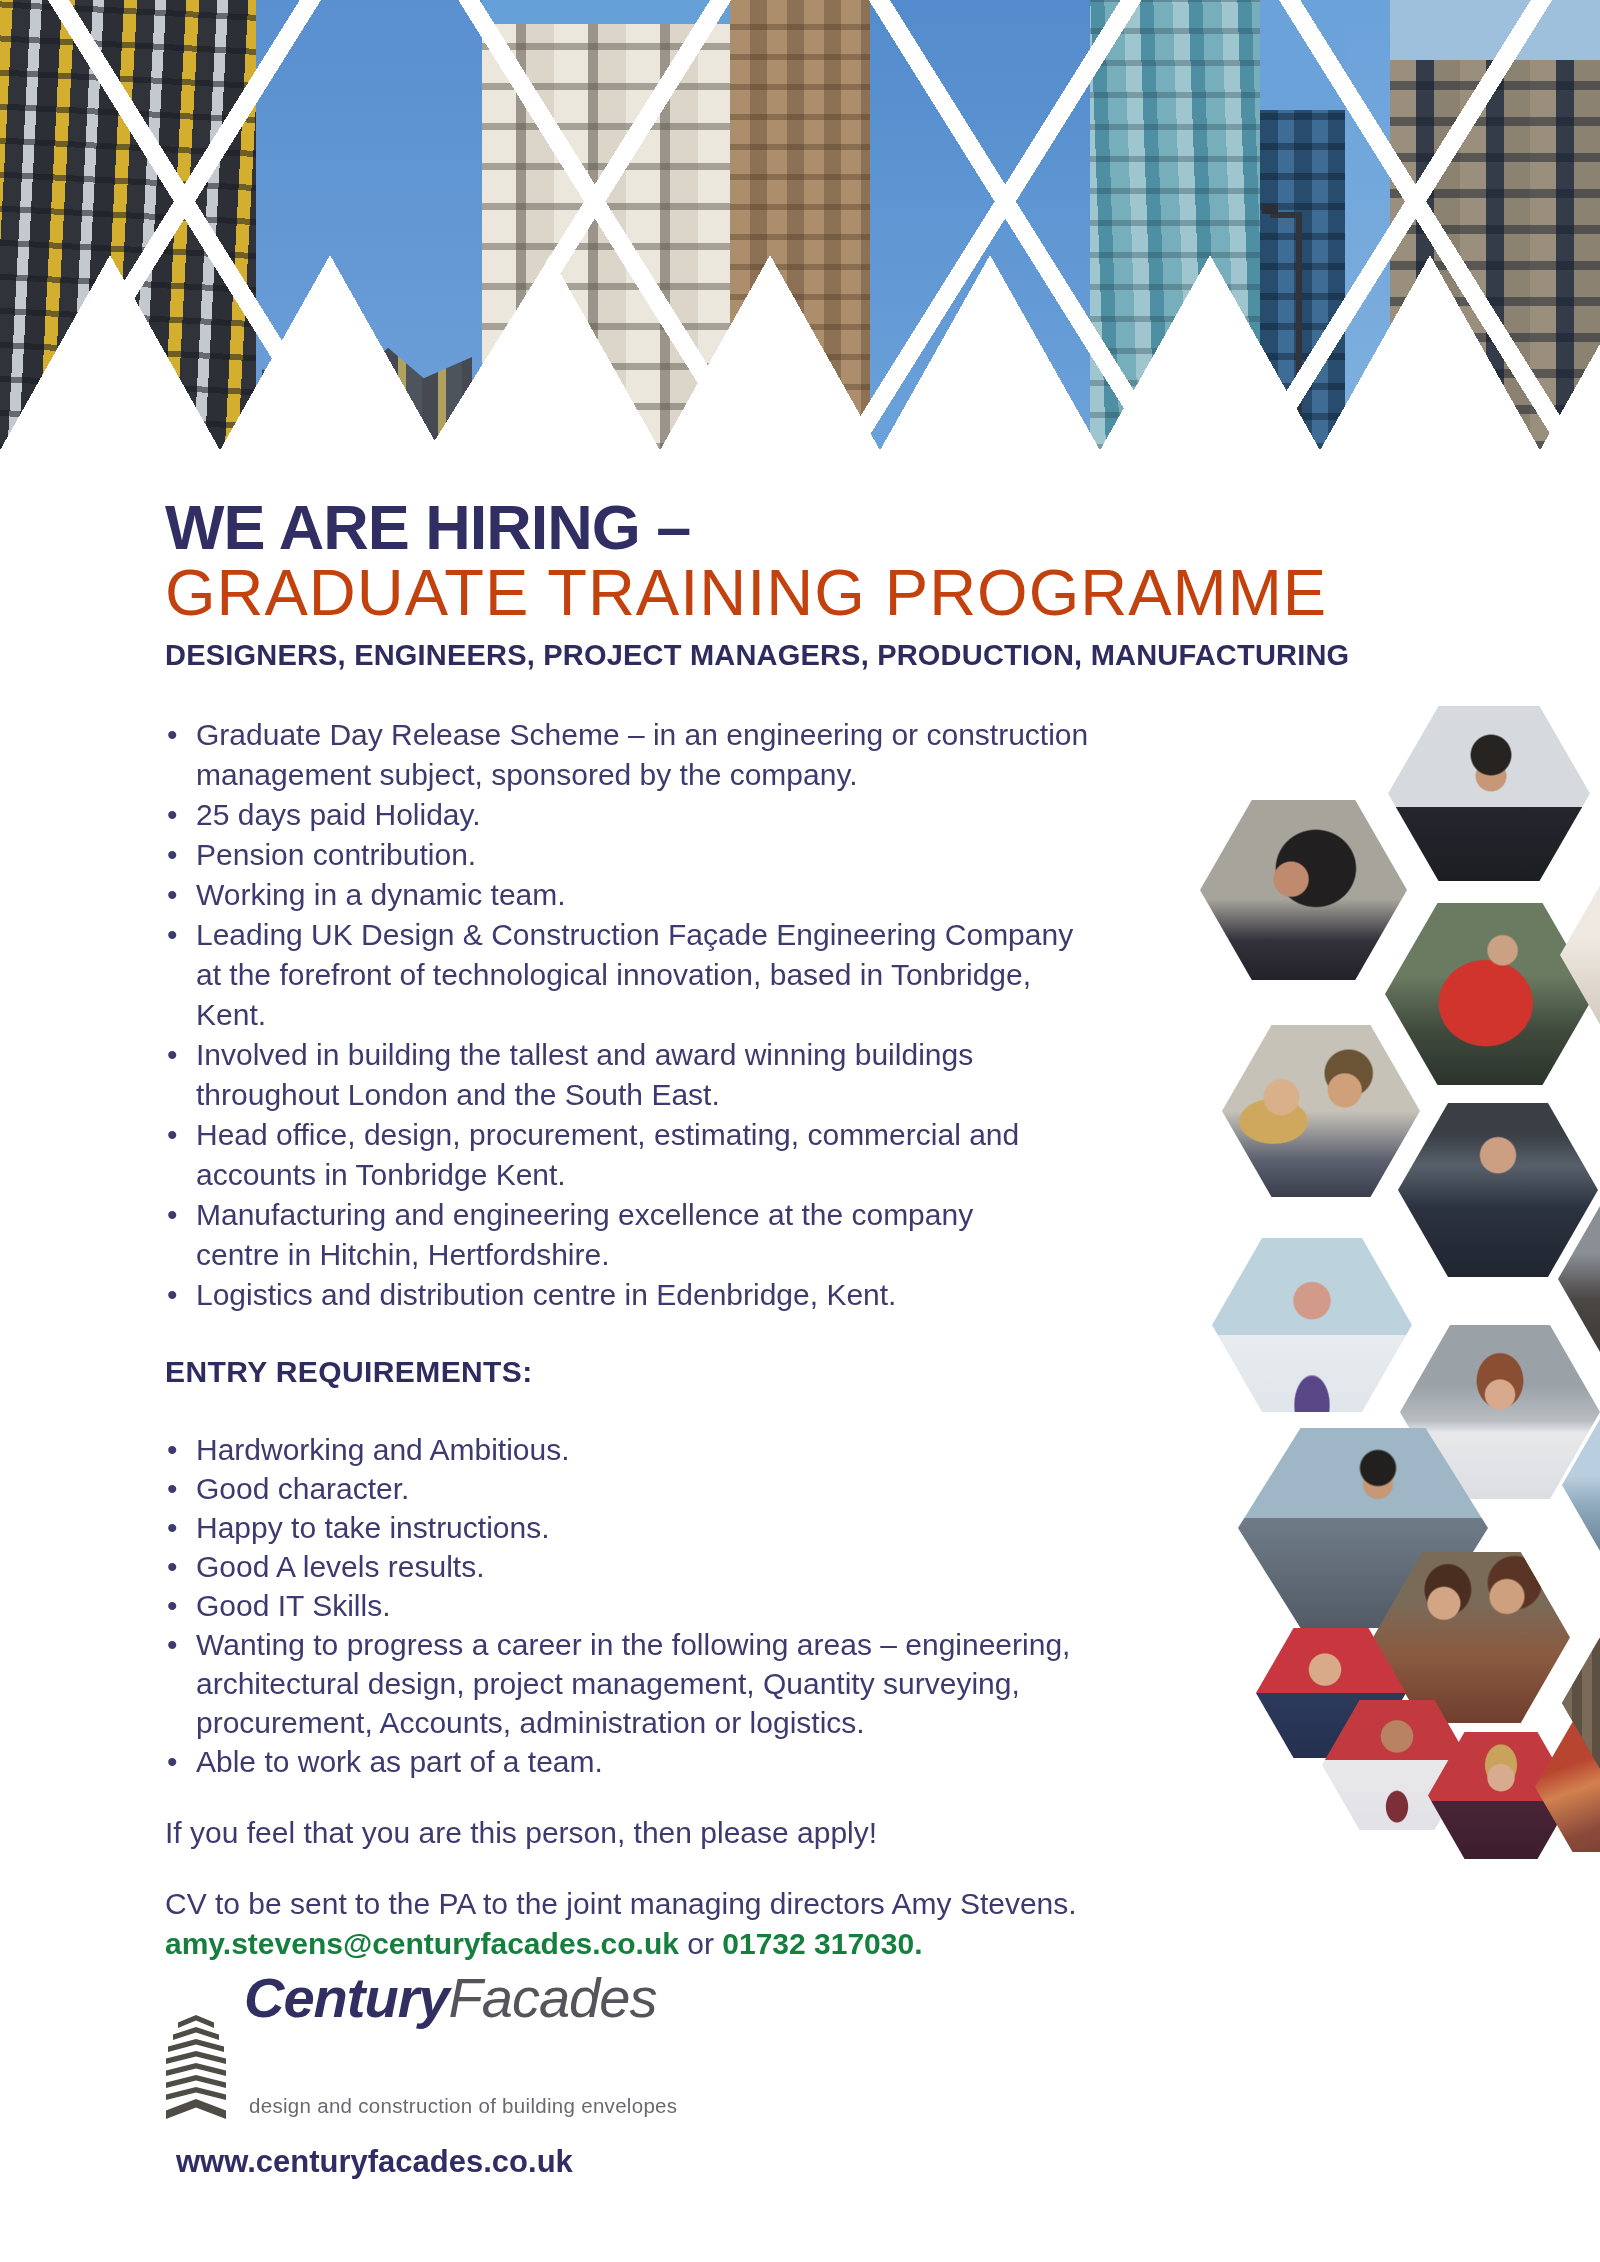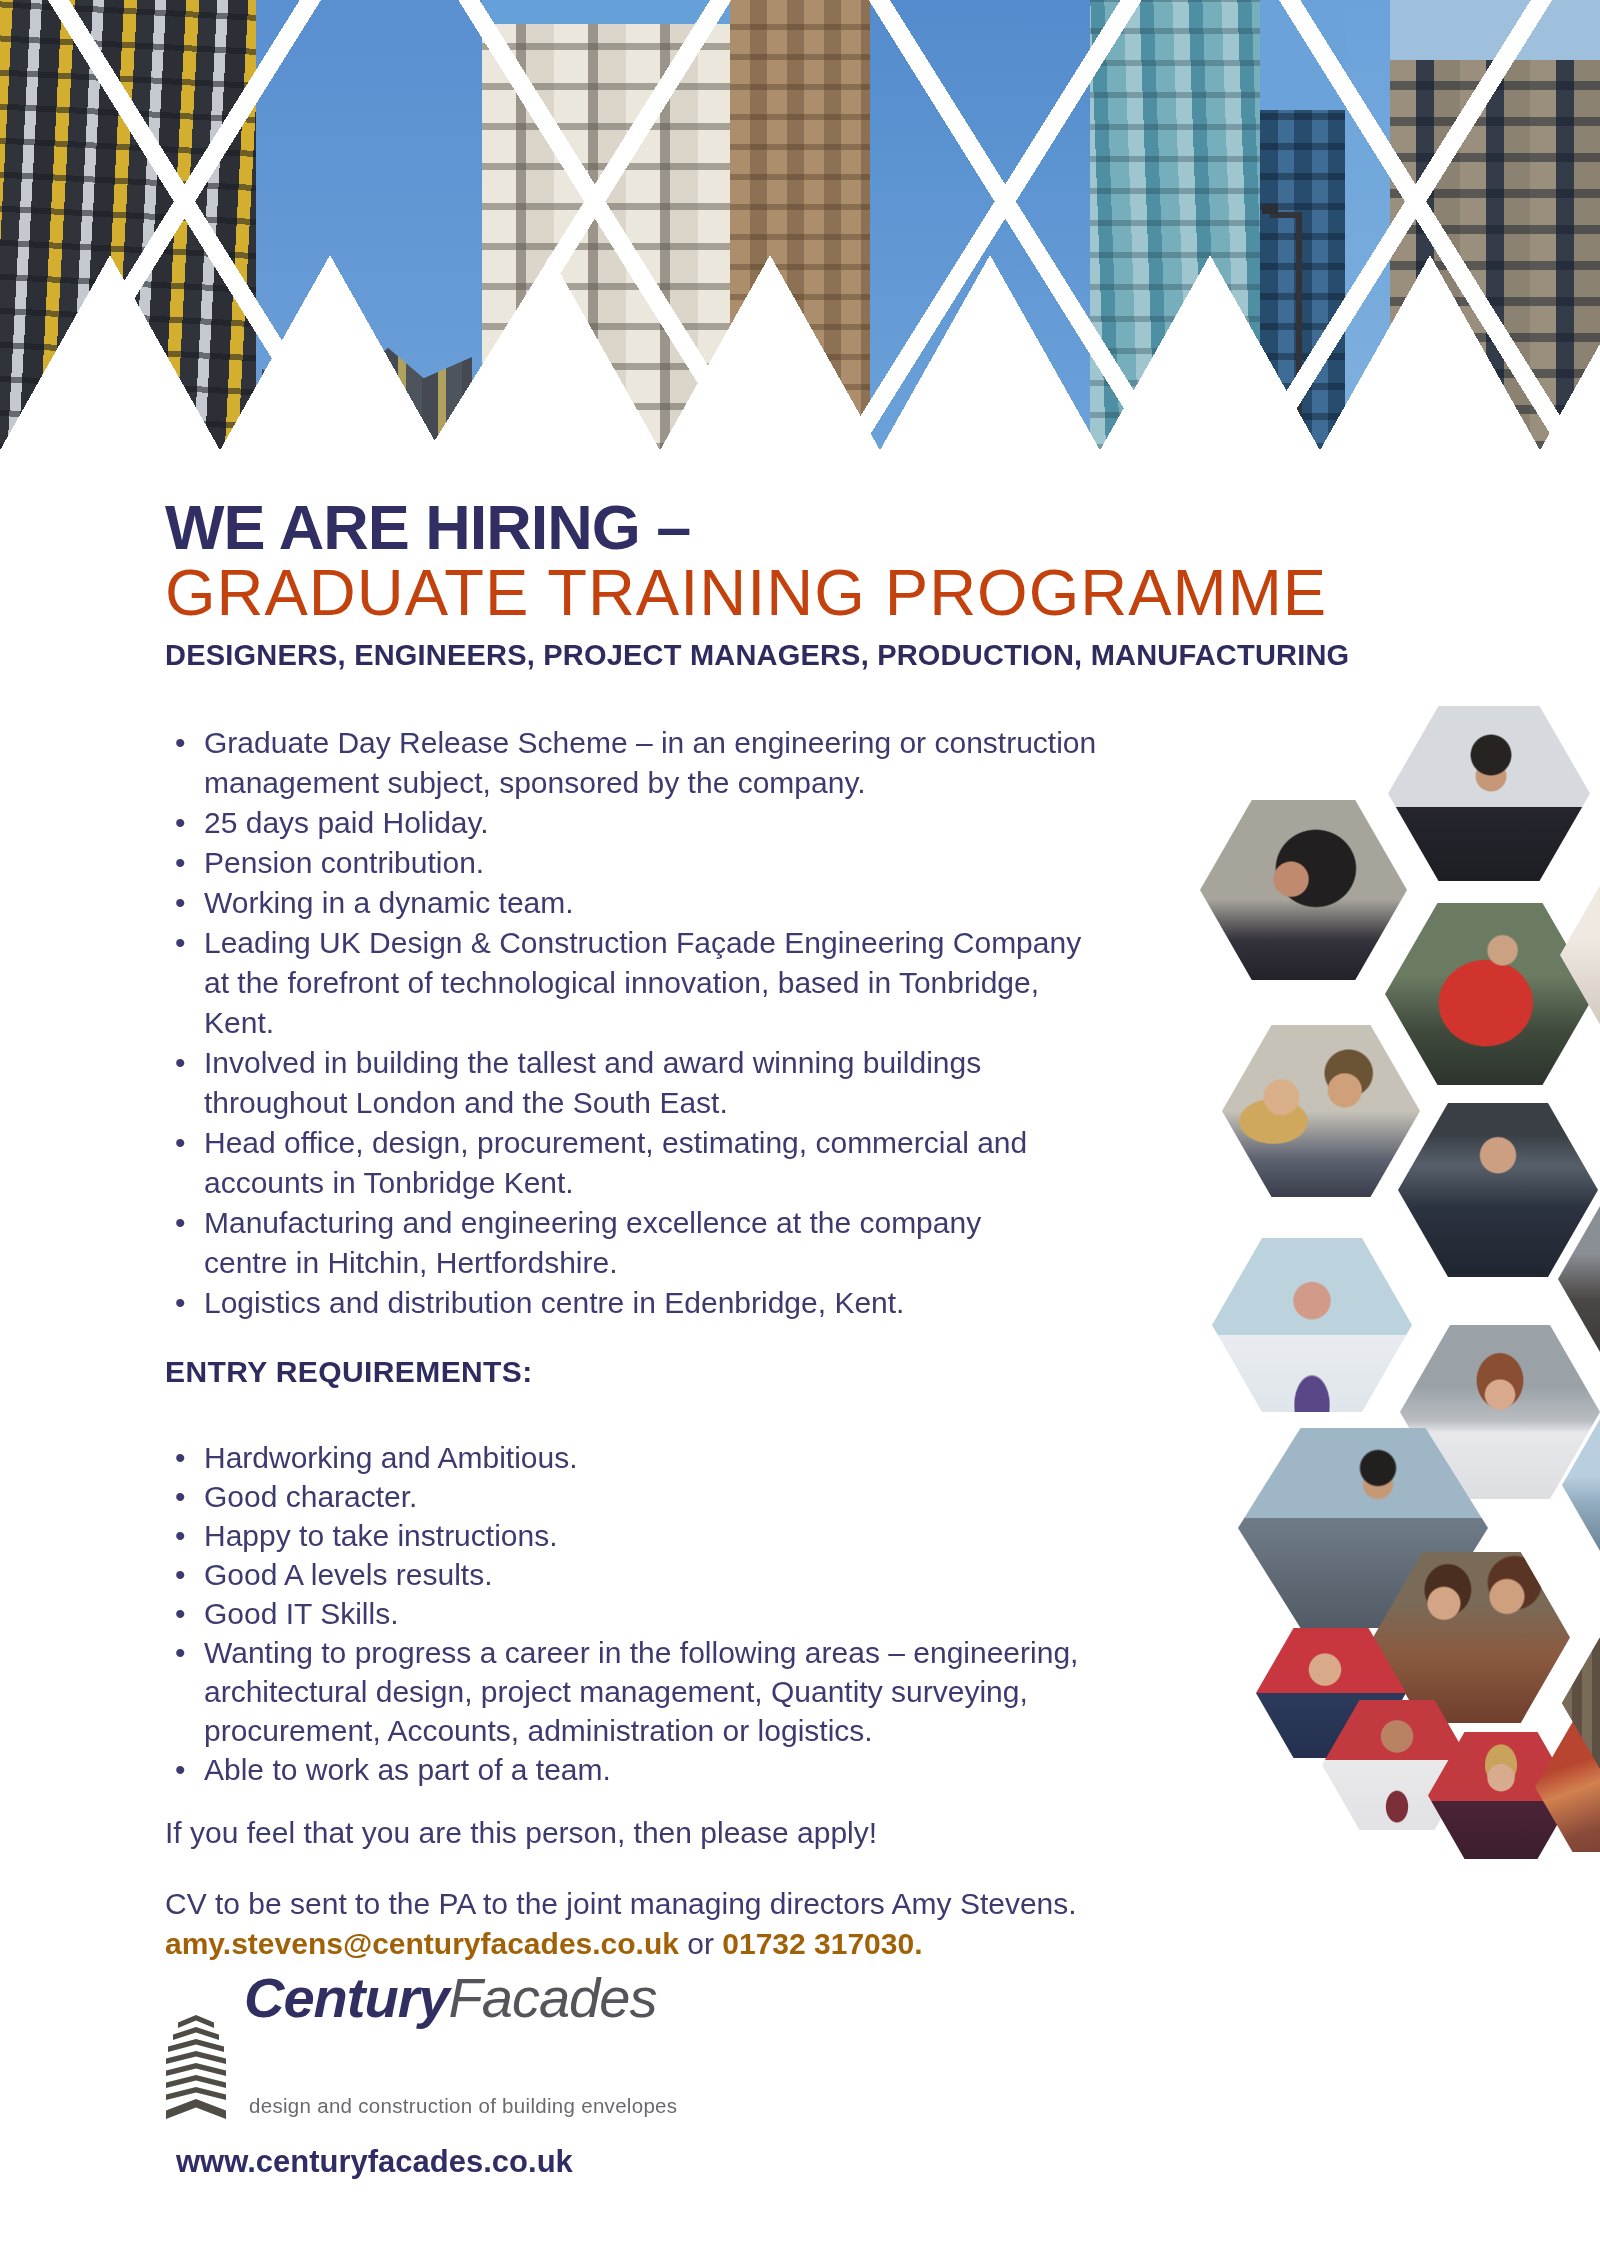--- a/index.html
+++ b/index.html
@@ -22,32 +22,32 @@
     position:absolute; left:0; bottom:0; width:100%; height:195px;
     background-image: conic-gradient(from 150.6deg at 50% 0%, #ffffff 0 58.8deg, rgba(255,255,255,0) 58.8deg);
     background-size:220px 195px; background-repeat:repeat-x; background-position:0 0;
   }
   
   .hgroup { position:absolute; left:165px; top:496px; }
   .title    { font-size:63px; font-weight:700; letter-spacing:-1px; color:#302e63; line-height:62px; margin:0; }
   .subtitle { font-size:65px; font-weight:400; letter-spacing:1px;  color:#c2410c; line-height:58px; margin:6px 0 16px 0; }
   .roles    { font-size:29px; font-weight:700; letter-spacing:0.2px; color:#2e2c5f; line-height:34px; margin:6px 0 0 0; white-space:nowrap; }
   
-  .blist { position:absolute; left:165px; width:1030px; margin:8px; padding:0; list-style:none;
+  .blist { position:absolute; left:165px; width:1030px; margin:0; padding:0; list-style:none;
            font-size:30px; color:#3c3a6f; }
   .benefits { top:715px;  line-height:40px; }
   .entry-list { top:1430px; line-height:39px; }
   .blist li { position:relative; padding-left:31px; white-space:pre-line; }
   .blist li::before { content:"\2022"; position:absolute; left:2px; top:0; color:#3c3a6f; }
   .section-heading { position:absolute; left:165px; top:1355px; margin:0;
            font-size:30px; font-weight:700; letter-spacing:0.4px; color:#2e2c5f; }
   
   .apply-line { position:absolute; left:165px; top:1816px; font-size:30px; color:#3c3a6f; }
   .cv-block   { position:absolute; left:165px; top:1884px; font-size:30px; line-height:40px; color:#3c3a6f; }
-  .bold-navy  { font-weight:700; color:#a16207; }
+  .bold-navy  { font-weight:700; color:#15803d; }
   
   .logo-icon { position:absolute; left:166px; top:2016px; width:60px; height:102px; }
   .logo-icon i { display:block; background:#4f4c45; margin:0 auto; margin-top:-1px;
                  clip-path:polygon(0 100%, 50% 42%, 100% 100%, 100% 58%, 50% 0, 0 58%); }
   .logo-icon i:nth-child(1){ width:36px; height:13px; }
   .logo-icon i:nth-child(2){ width:46px; height:13px; }
   .logo-icon i:nth-child(3){ width:56px; height:13px; }
   .logo-icon i:nth-child(4){ width:60px; height:13px; }
   .logo-icon i:nth-child(5){ width:60px; height:13px; }
   .logo-icon i:nth-child(6){ width:60px; height:13px; }

